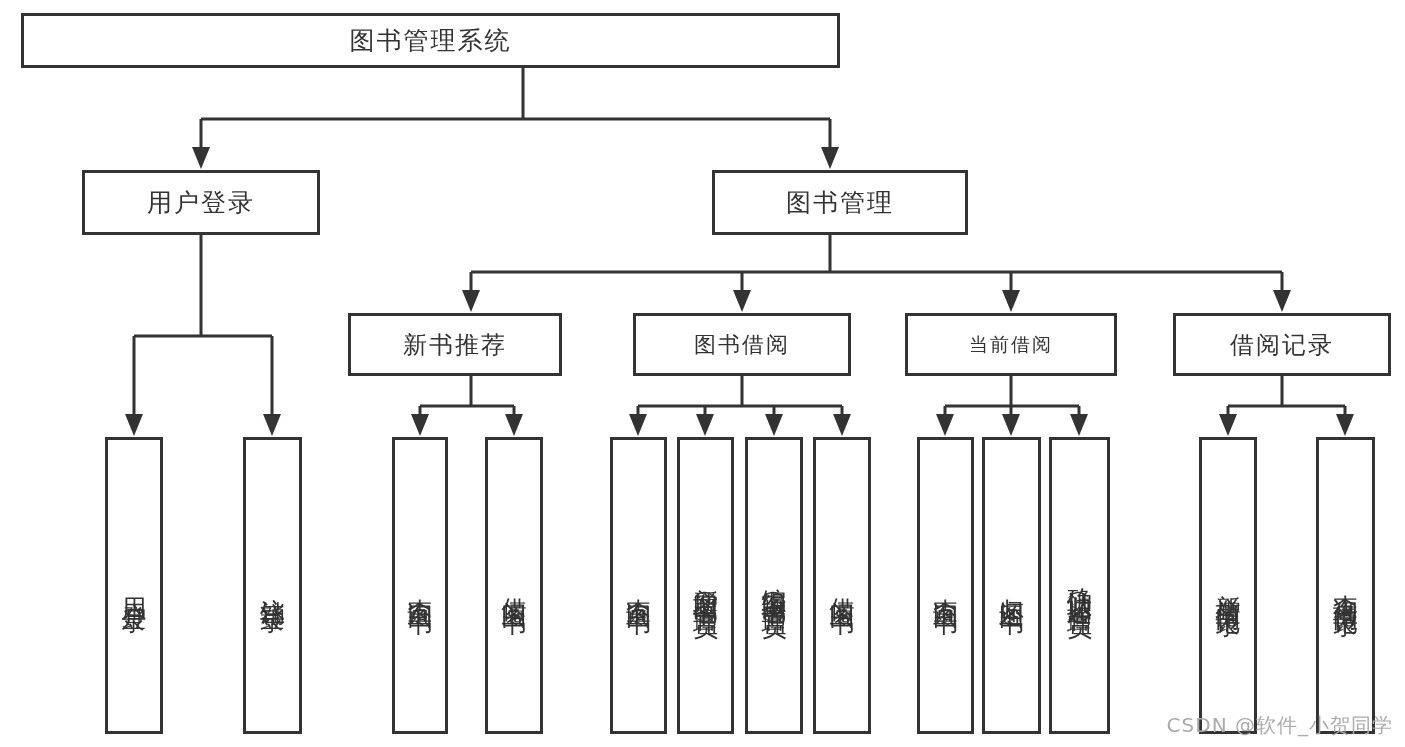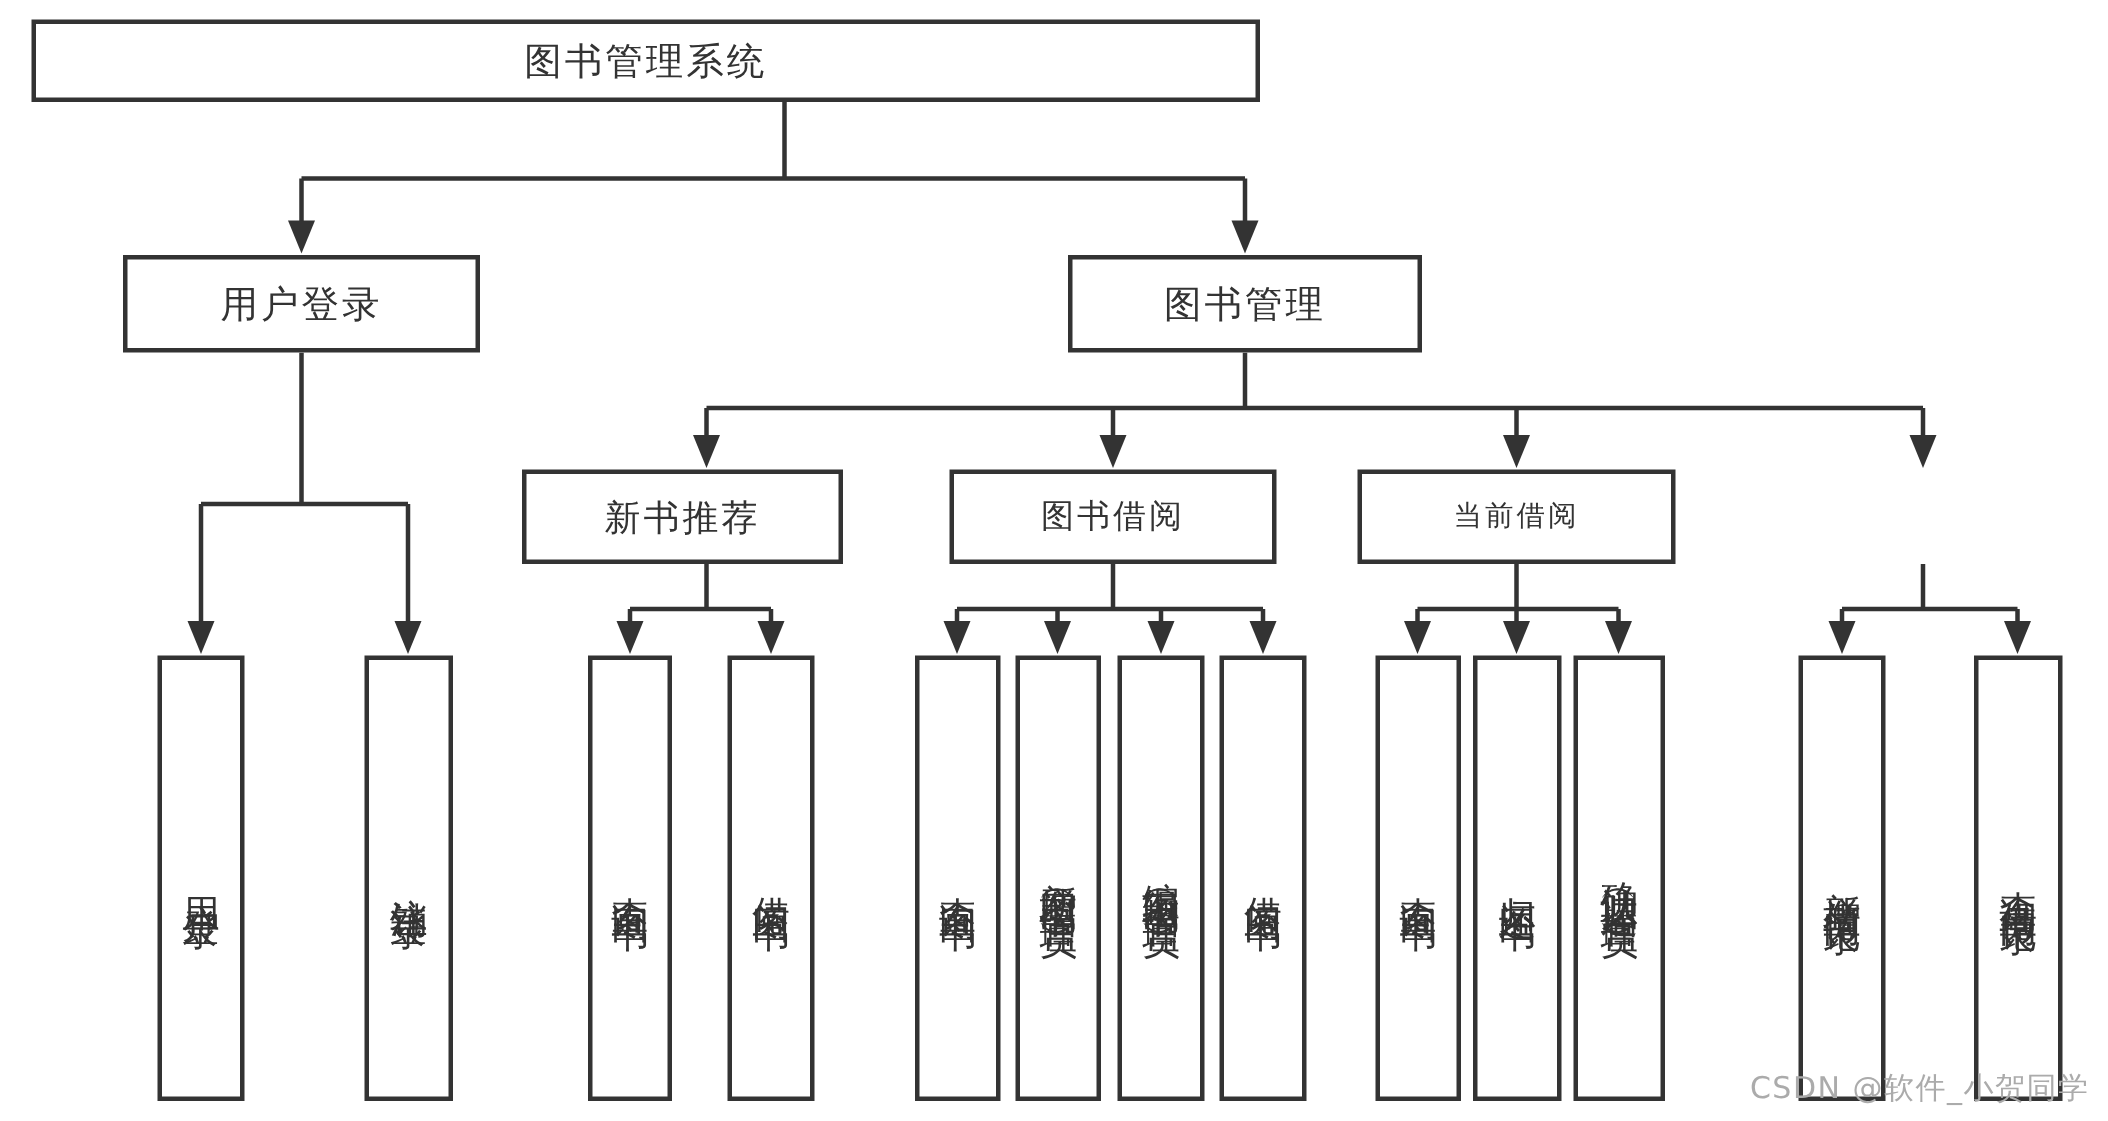--- a/index.html
+++ b/index.html
@@ -95,32 +95,35 @@
     </g>
   </svg>
 
   <div class="node hnode" style="left:21px;top:13px;width:819px;height:55px">
     <span class="label">图书管理系统</span>
   </div>
 
   <div class="node hnode" style="left:82px;top:170px;width:238px;height:65px">
     <span class="label">用户登录</span>
   </div>
-  <div class="node hnode" style="left:712px;top:170px;width:236px;height:65px">
+  <div class="node hnode" style="left:712px;top:170px;width:256px;height:65px">
     <span class="label">图书管理</span>
   </div>
 
   <div class="node hnode" style="left:348px;top:313px;width:214px;height:63px">
     <span class="label" style="font-size:24px">新书推荐</span>
   </div>
   <div class="node hnode" style="left:633px;top:313px;width:218px;height:63px">
     <span class="label" style="font-size:22px">图书借阅</span>
   </div>
   <div class="node hnode" style="left:905px;top:313px;width:212px;height:63px">
     <span class="label" style="font-size:19px">当前借阅</span>
+  </div>
+  <div class="node hnode" style="left:1173px;top:313px;width:218px;height:63px">
+    <span class="label" style="font-size:24px">借阅记录</span>
   </div>
 
   <div class="node vnode" style="left:105px;top:437px;width:58px;height:297px">
     <span class="vlabel">用户登录</span>
   </div>
   <div class="node vnode" style="left:243px;top:437px;width:59px;height:297px">
     <span class="vlabel">注销登录</span>
   </div>
 
   <div class="node vnode" style="left:392px;top:437px;width:56px;height:297px">

